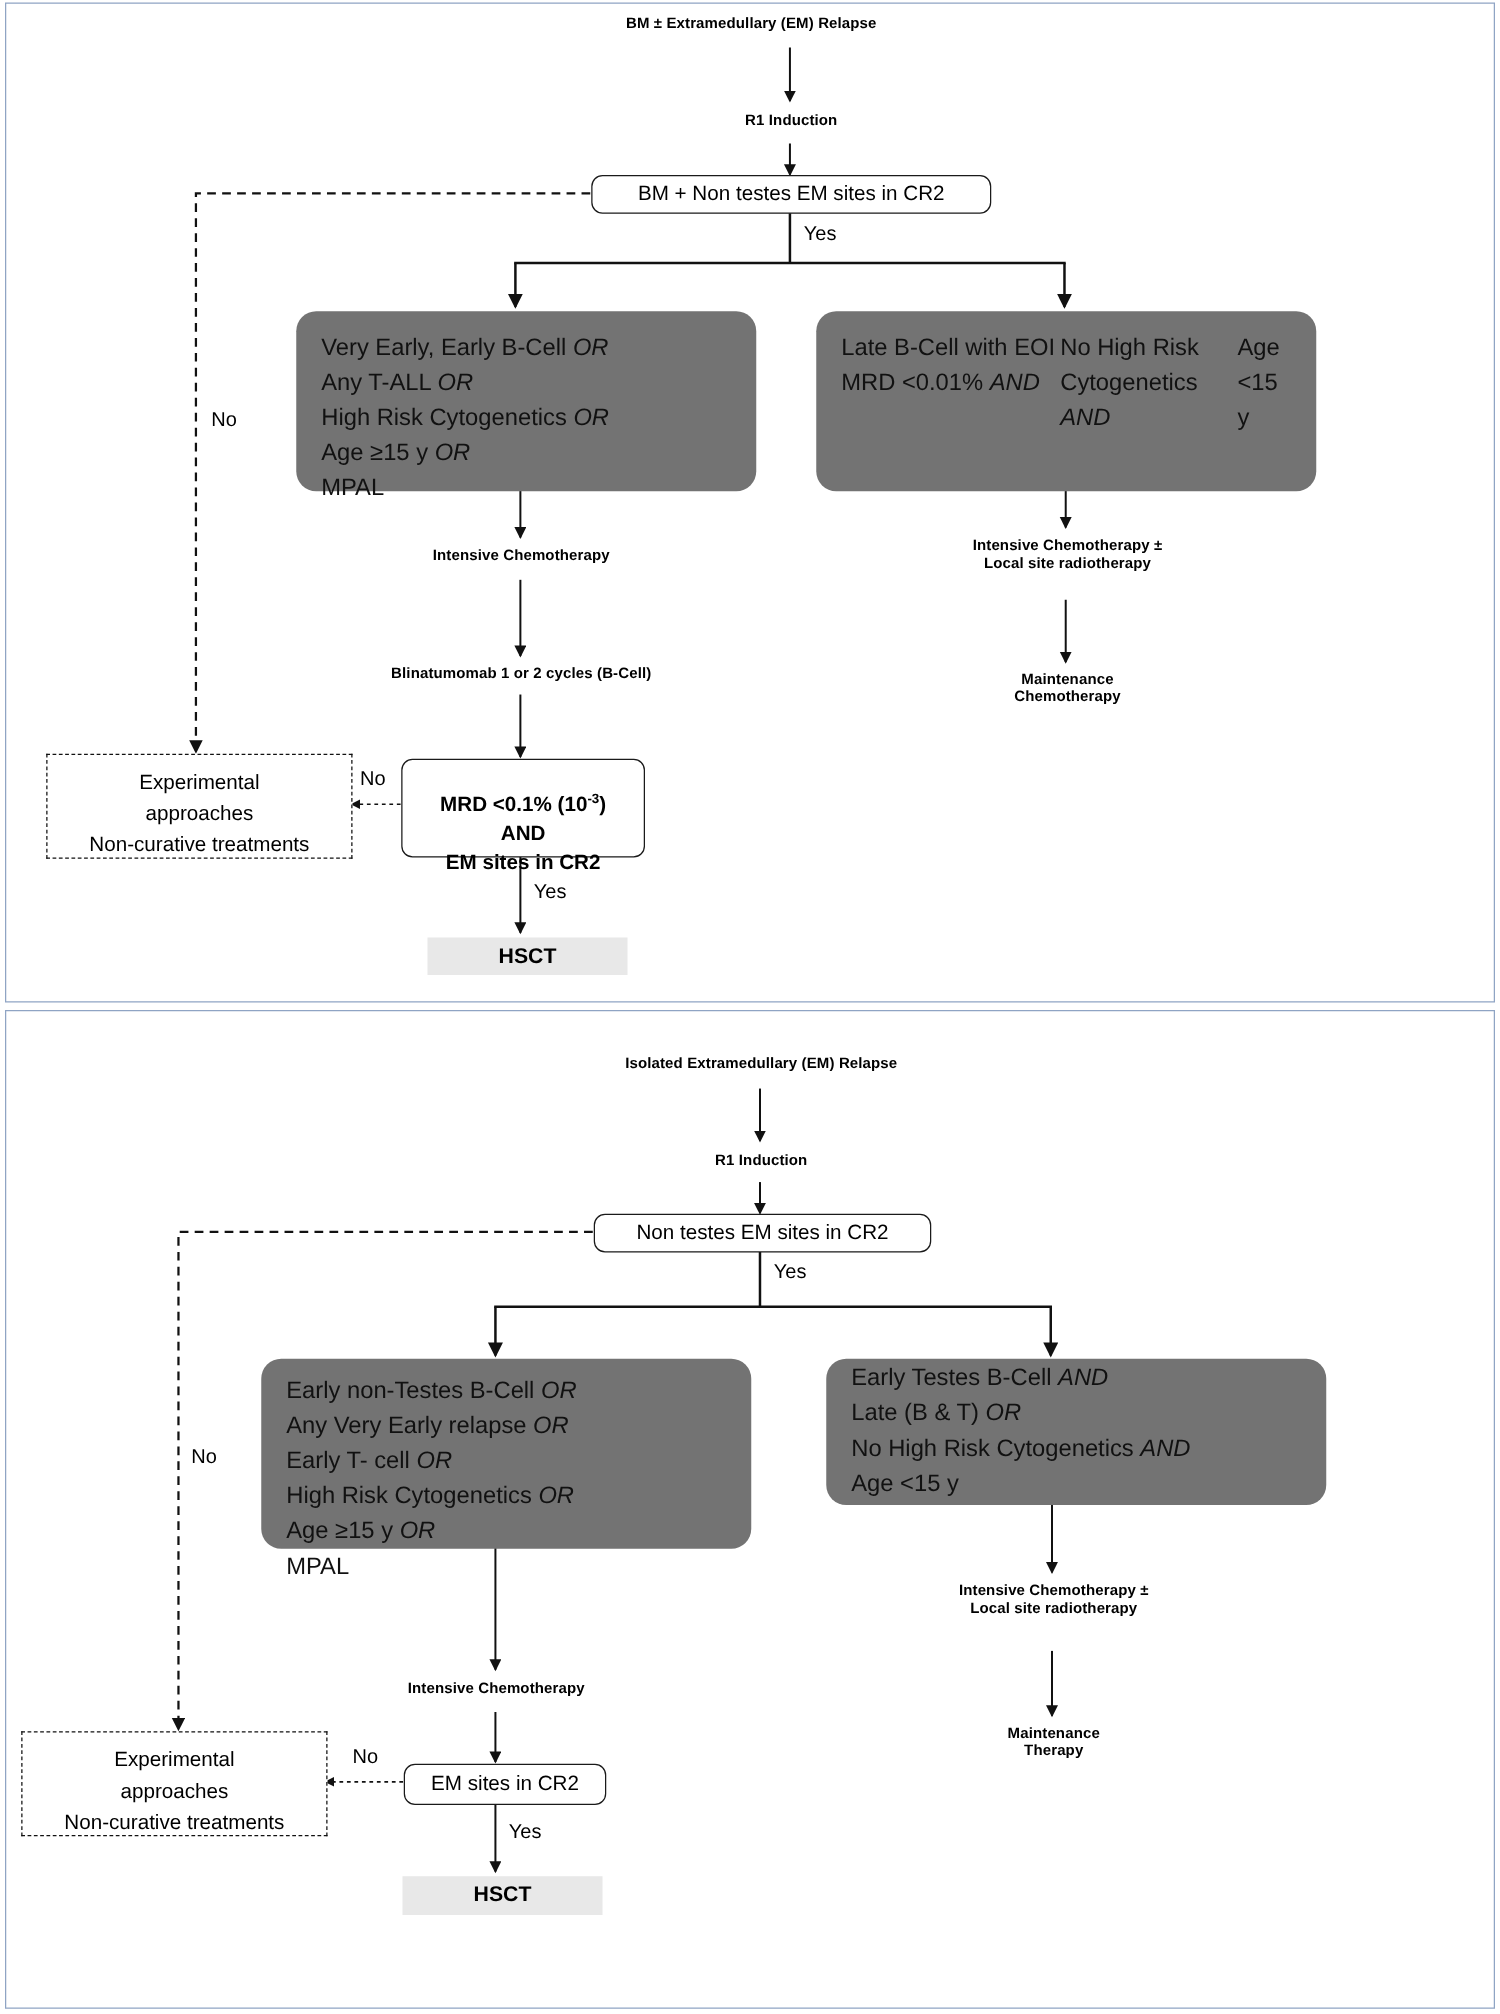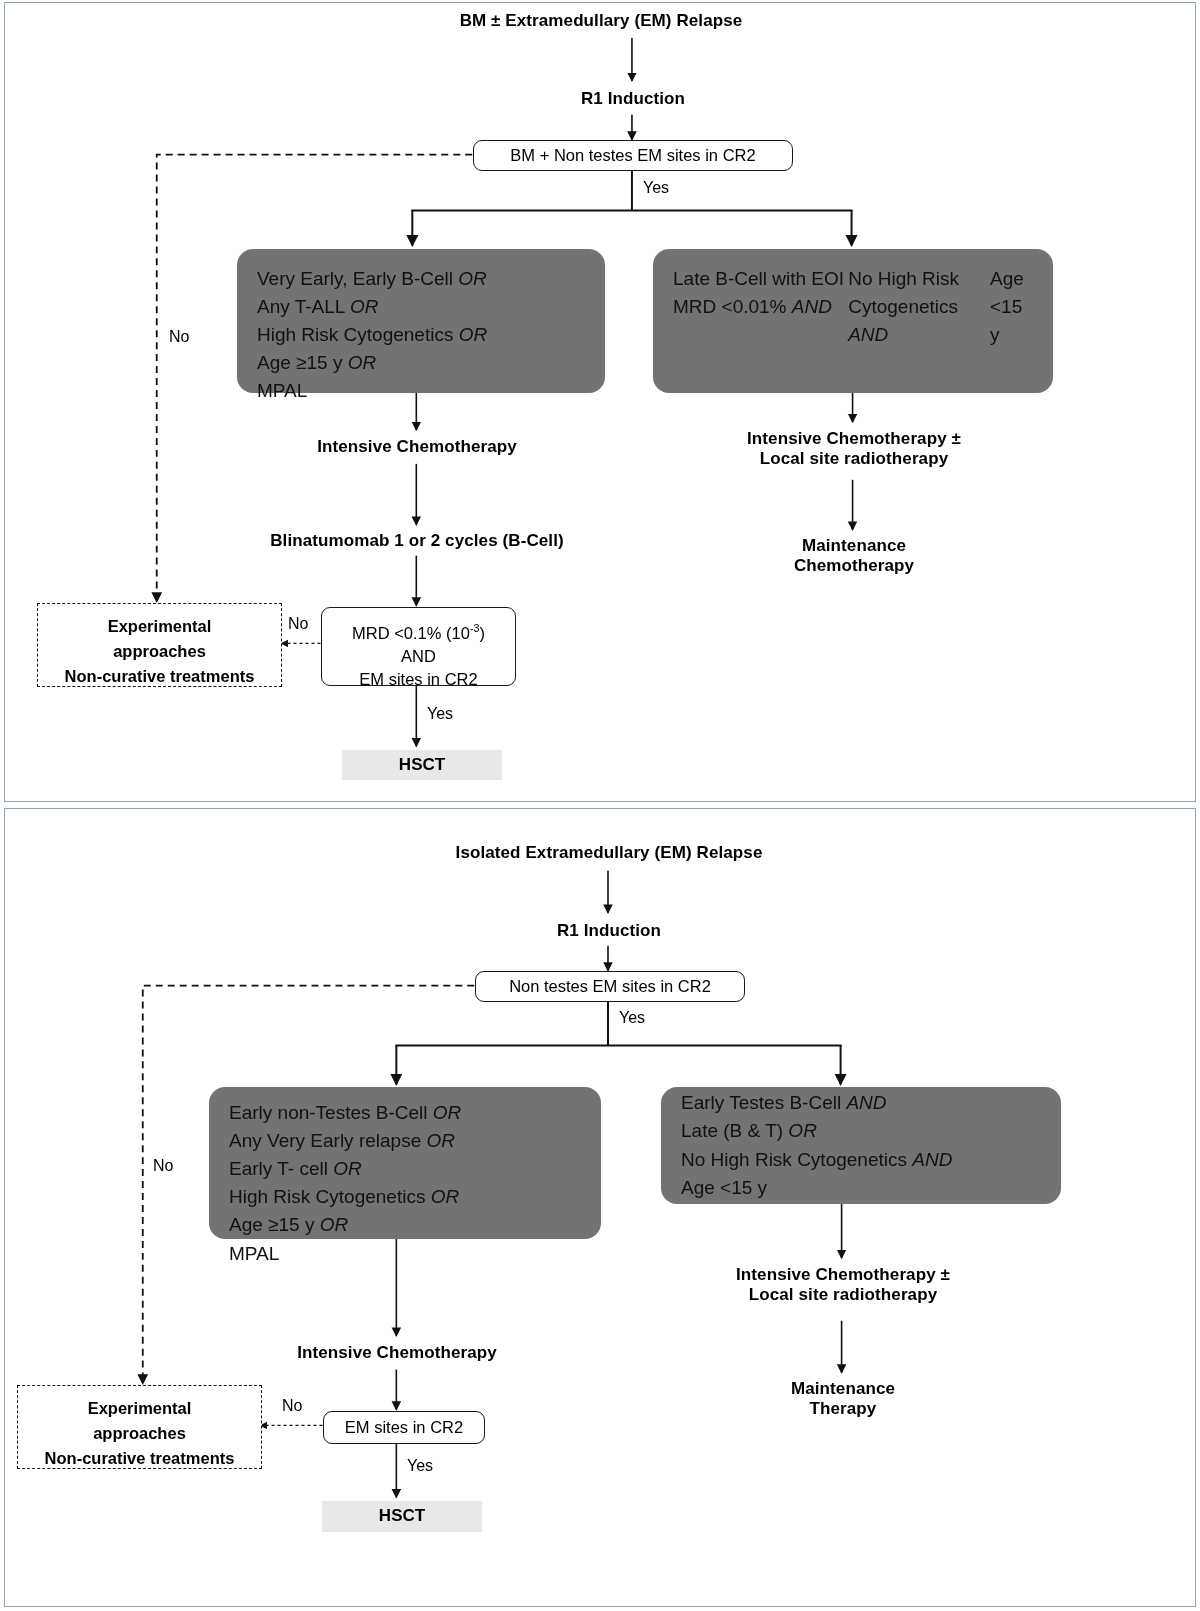--- a/index.html
+++ b/index.html
@@ -31,43 +31,44 @@
   }
 
   .node {
     position: absolute;
     line-height: 1.18;
   }
 
   
   .txt-bold {
     font-weight: bold;
-    font-size: 17px;
+    font-size: 12px;
     text-align: center;
     letter-spacing: 0.1px;
     white-space: nowrap;
   }
   .txt-bold.two-line { white-space: normal; }
 
   
   .decision {
     border: 1.6px solid #1a1a1a;
     border-radius: 9px;
     background: #ffffff;
     font-size: 16.5px;
     text-align: center;
     display: flex;
     align-items: center;
     justify-content: center;
     padding: 0 10px;
   }
   .decision.multi {
     display: block;
-    padding: 13px 10px;
+    padding: 24px 10px;
     line-height: 1.42;
+    font-weight: bold;
   }
 
   
   .criteria {
     background: #737373;
     border-radius: 16px;
     font-size: 19px;
     padding: 16px 18px 16px 20px;
     line-height: 1.48;
     color: #111;
@@ -75,21 +76,20 @@
   .criteria i { font-style: italic; }
 
   
   .dashed-box {
     border: 1.4px dashed #111;
     background: #ffffff;
     font-size: 16.5px;
     text-align: center;
     padding: 10px 18px;
     line-height: 1.5;
-    font-weight: bold;
   }
 
   
   .terminal {
     background: #e8e8e8;
     font-weight: bold;
     font-size: 17px;
     text-align: left;
     display: flex;
     align-items: center;

